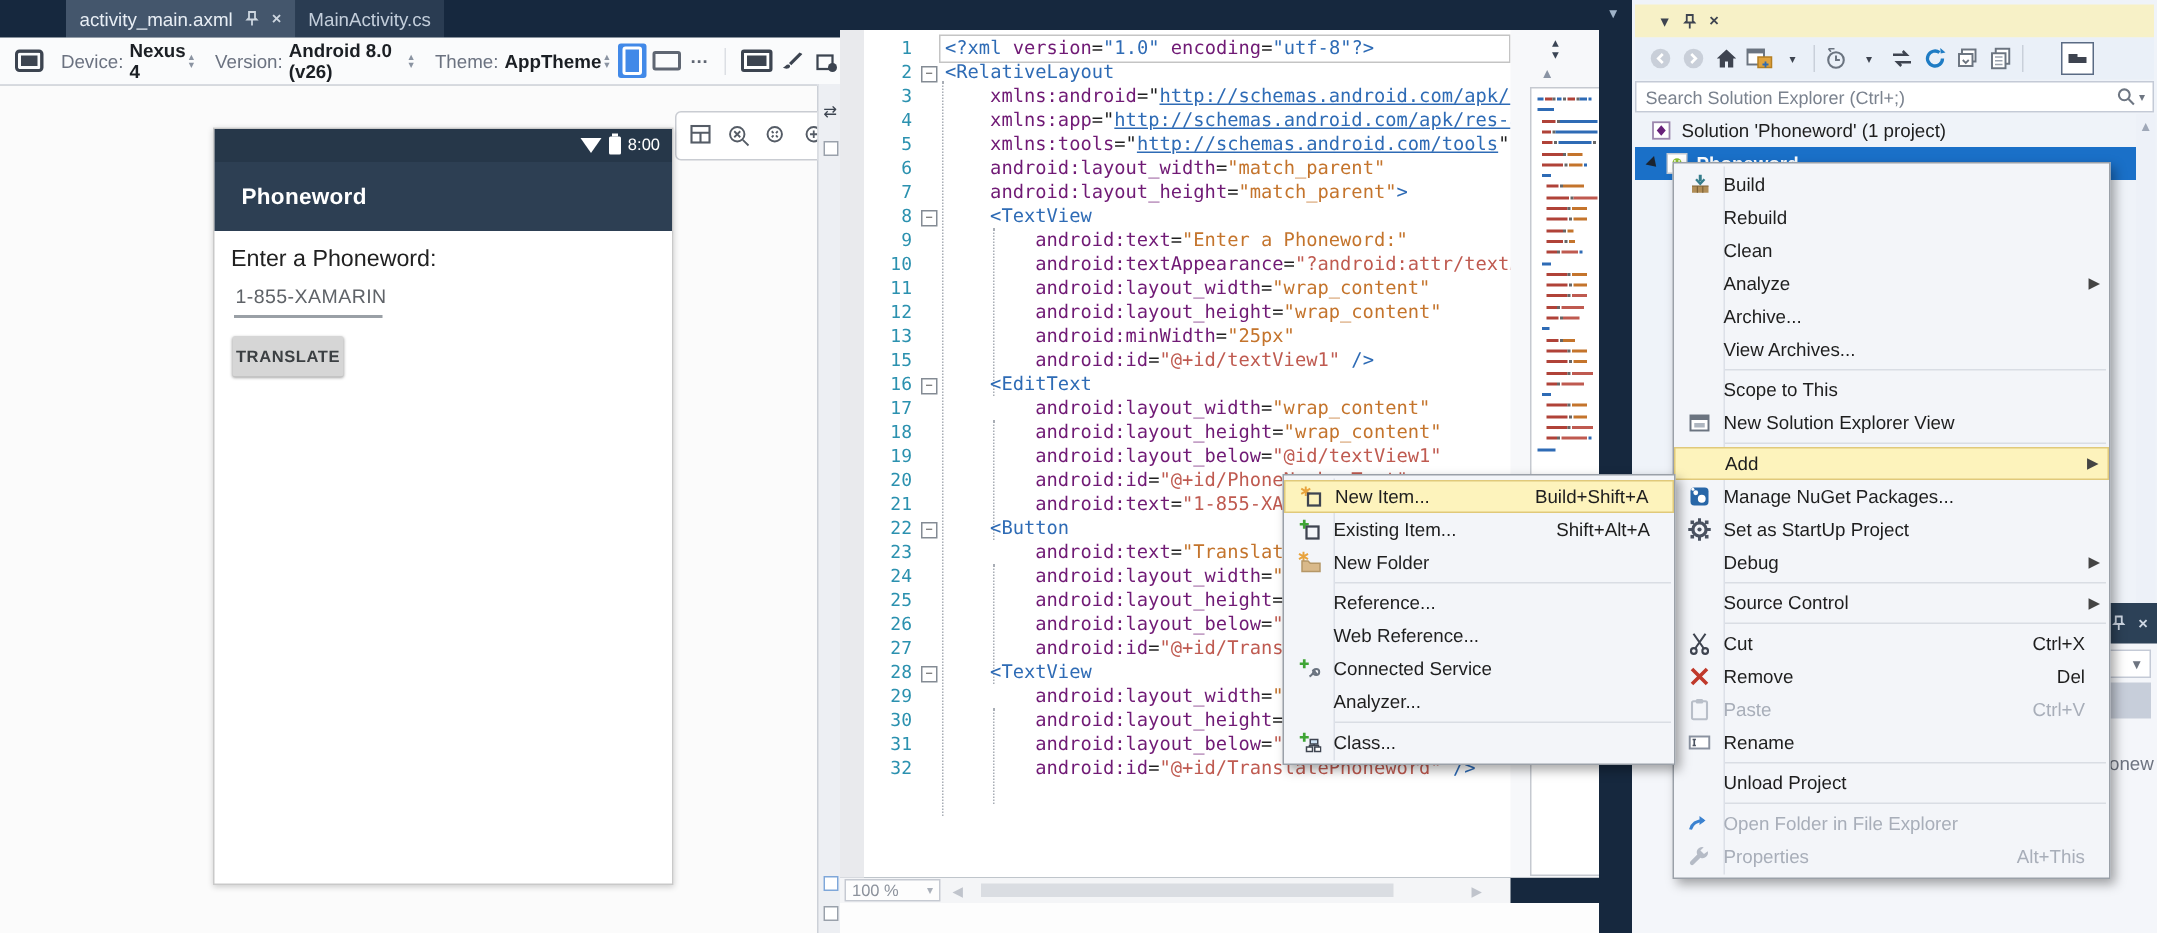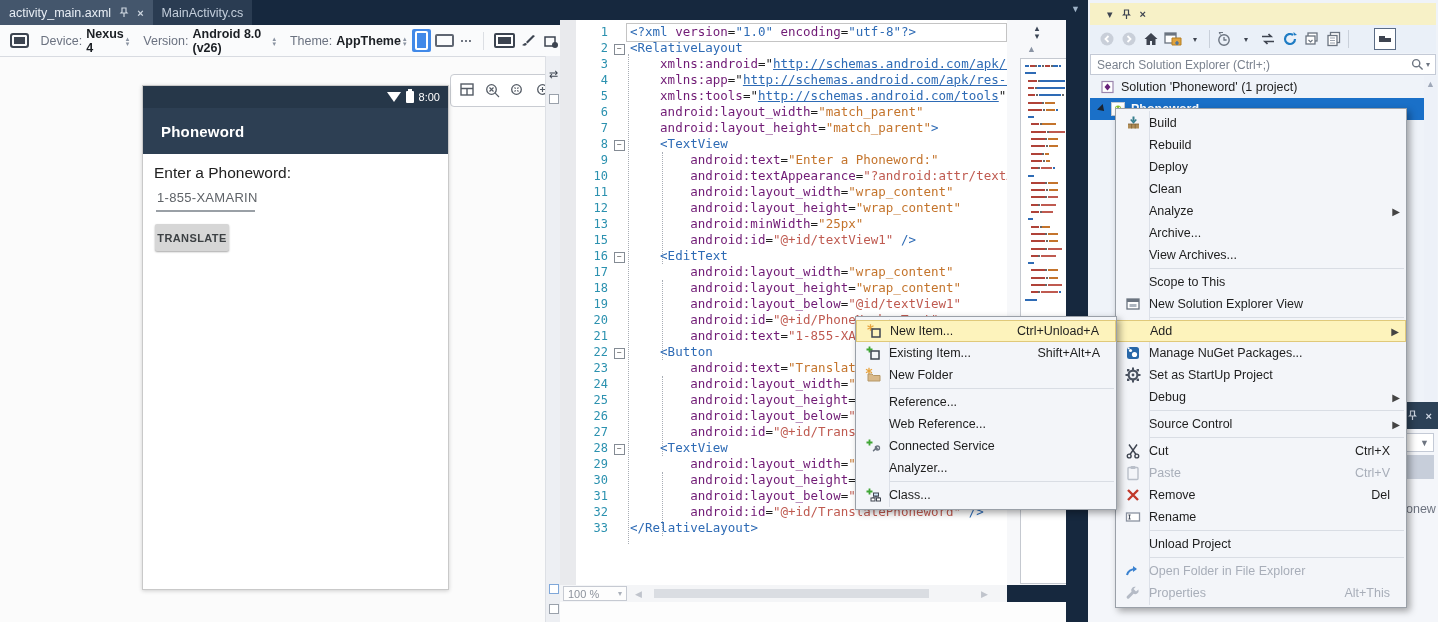--- a/index.html
+++ b/index.html
@@ -3,21 +3,21 @@
 <meta charset="utf-8">
 <style>
   html,body{margin:0;padding:0;background:#0e1826;}
   #app{position:relative;width:1438px;height:622px;overflow:hidden;
        font-family:"Liberation Sans",sans-serif;font-size:12.5px;color:#1e1e1e;
        background:#16283e;}
   .abs{position:absolute;}
   
   #tabstrip{left:0;top:0;width:1088px;height:25px;background:#16283e;}
   .tab{height:25px;display:flex;align-items:center;padding:0 9px;color:#e8eef5;cursor:default;}
-  .tab.active{background:#44566c;}
+  .tab.active{background:#44566c;margin-left:44px;}
   .tab.inactive{background:#2a3c52;color:#c3cedb;}
   .tab .tico{margin-left:8px;font-size:11px;color:#cdd6e0;}
   
   #dtoolbar{left:0;top:25px;width:560px;height:31px;background:#fafbfc;border-bottom:1px solid #d8dbe1;display:flex;align-items:center;}
   #dtoolbar .lbl{color:#6b7280;margin:0 4px 0 12px;}
   #dtoolbar .val{color:#1b1f24;font-weight:bold;}
   .spin{display:inline-flex;flex-direction:column;line-height:5px;font-size:7px;color:#8a93a1;margin:0 2px;}
   .devicon{width:19px;height:11px;border:2px solid #3c4450;border-radius:3px;margin-left:10px;background:#3c4450;box-shadow:inset 0 0 0 2px #fafbfc;}
   .viewbtn{width:24px;height:23px;border-radius:2px;display:flex;align-items:center;justify-content:center;margin-left:4px;}
   .viewbtn.sel{background:#4189e8;}
@@ -257,21 +257,20 @@
         <div class="crow"><span class="lnum">23</span><span class="foldc"></span><span class="ctext" style="padding-left: 60.16px;"><span class="at">android:text</span><span class="pl">=</span><span class="vl">"Translate"</span></span></div>
         <div class="crow"><span class="lnum">24</span><span class="foldc"></span><span class="ctext" style="padding-left: 60.16px;"><span class="at">android:layout_width</span><span class="pl">=</span><span class="vl">"wrap_content"</span></span></div>
         <div class="crow"><span class="lnum">25</span><span class="foldc"></span><span class="ctext" style="padding-left: 60.16px;"><span class="at">android:layout_height</span><span class="pl">=</span><span class="vl">"wrap_content"</span></span></div>
         <div class="crow"><span class="lnum">26</span><span class="foldc"></span><span class="ctext" style="padding-left: 60.16px;"><span class="at">android:layout_below</span><span class="pl">=</span><span class="idv">"@id/PhoneNumberText"</span></span></div>
         <div class="crow"><span class="lnum">27</span><span class="foldc"></span><span class="ctext" style="padding-left: 60.16px;"><span class="at">android:id</span><span class="pl">=</span><span class="idv">"@+id/TranslateButton"</span></span></div>
         <div class="crow"><span class="lnum">28</span><span class="foldc"><span class="foldbox">−</span></span><span class="ctext" style="padding-left: 30.08px;"><span class="tg">&lt;TextView</span></span></div>
         <div class="crow"><span class="lnum">29</span><span class="foldc"></span><span class="ctext" style="padding-left: 60.16px;"><span class="at">android:layout_width</span><span class="pl">=</span><span class="vl">"wrap_content"</span></span></div>
         <div class="crow"><span class="lnum">30</span><span class="foldc"></span><span class="ctext" style="padding-left: 60.16px;"><span class="at">android:layout_height</span><span class="pl">=</span><span class="vl">"wrap_content"</span></span></div>
         <div class="crow"><span class="lnum">31</span><span class="foldc"></span><span class="ctext" style="padding-left: 60.16px;"><span class="at">android:layout_below</span><span class="pl">=</span><span class="idv">"@id/TranslateButton"</span></span></div>
         <div class="crow"><span class="lnum">32</span><span class="foldc"></span><span class="ctext" style="padding-left: 60.16px;"><span class="at">android:id</span><span class="pl">=</span><span class="idv">"@+id/TranslatePhoneword"</span><span class="tg"> /&gt;</span></span></div>
-        <div class="crow"><span class="lnum">33</span><span class="foldc"></span><span class="ctext" style="padding-left: 0px;"><span class="tg">&lt;/RelativeLayout&gt;</span></span></div>
       </div>
     <div class="abs" id="scrollcol">
       <div class="abs" id="splithandle">▴<br>▾</div>
       <div class="abs" id="mapup">▲</div>
       <div class="abs" id="mapline"></div>
       <div class="abs" id="minimap">
           <span class="mseg" style="left: 4px; top: 6px; width: 4.2px; background: rgb(46, 107, 181);"></span>
           <span class="mseg" style="left: 8.8px; top: 6px; width: 4.9px; background: rgb(176, 66, 56);"></span>
           <span class="mseg" style="left: 14.3px; top: 6px; width: 2px; background: rgb(102, 102, 102);"></span>
           <span class="mseg" style="left: 16.9px; top: 6px; width: 3.5px; background: rgb(46, 107, 181);"></span>
@@ -536,24 +535,20 @@
           </svg>
         </span>
         <span class="mlabel">Build</span>
       </div>
       <div class="mitem">
         <span class="mico"></span>
         <span class="mlabel">Rebuild</span>
       </div>
       <div class="mitem">
         <span class="mico"></span>
-        <span class="mlabel">Deploy</span>
-      </div>
-      <div class="mitem">
-        <span class="mico"></span>
         <span class="mlabel">Clean</span>
       </div>
       <div class="mitem">
         <span class="mico"></span>
         <span class="mlabel">Analyze</span>
         <span class="marr">▶</span>
       </div>
       <div class="mitem">
         <span class="mico"></span>
         <span class="mlabel">Archive...</span>
@@ -630,38 +625,38 @@
         <span class="mico">
           <svg width="16" height="16" viewBox="0 0 16 16">
             <path d="M4 1.5l7 10M12 1.5l-7 10" stroke="#3e4450" stroke-width="1.4" fill="none"></path>
             <circle cx="4.2" cy="13" r="1.9" fill="none" stroke="#3e4450" stroke-width="1.4"></circle>
             <circle cx="11.8" cy="13" r="1.9" fill="none" stroke="#3e4450" stroke-width="1.4"></circle>
           </svg>
         </span>
         <span class="mlabel">Cut</span>
         <span class="msc">Ctrl+X</span>
       </div>
+      <div class="mitem">
+        <span class="mico">
+          <svg width="16" height="16" viewBox="0 0 16 16">
+            <path d="M3 3l10 10M13 3L3 13" stroke="#c0392b" stroke-width="2.4"></path>
+          </svg>
+        </span>
+        <span class="mlabel">Remove</span>
+        <span class="msc">Del</span>
+      </div>
       <div class="mitem dis">
         <span class="mico">
           <svg width="16" height="16" viewBox="0 0 16 16">
             <rect x="3" y="2.5" width="10" height="12" rx="1" fill="none" stroke="#b9bfc9" stroke-width="1.4"></rect>
             <rect x="5.5" y="1" width="5" height="3" rx="1" fill="#b9bfc9"></rect>
           </svg>
         </span>
         <span class="mlabel">Paste</span>
         <span class="msc">Ctrl+V</span>
-      </div>
-      <div class="mitem">
-        <span class="mico">
-          <svg width="16" height="16" viewBox="0 0 16 16">
-            <path d="M3 3l10 10M13 3L3 13" stroke="#c0392b" stroke-width="2.4"></path>
-          </svg>
-        </span>
-        <span class="mlabel">Remove</span>
-        <span class="msc">Del</span>
       </div>
       <div class="mitem">
         <span class="mico">
           <svg width="16" height="16" viewBox="0 0 16 16">
             <rect x="1.5" y="4" width="13" height="8" fill="#fff" stroke="#8a92a0" stroke-width="1.3"></rect>
             <path d="M4.5 6v4M3.4 6h2.2M3.4 10h2.2" stroke="#4a5260" stroke-width="1.1"></path>
           </svg>
         </span>
         <span class="mlabel">Rename</span>
       </div>
@@ -695,21 +690,21 @@
       <div class="mitem hl">
         <span class="mico">
           <svg width="16" height="16" viewBox="0 0 16 16">
             <g stroke="#e8a33d" stroke-width="1.3">
               <path d="M4.5 1.2999999999999998V7.7M1.5 2.8L7.5 6.2M1.5 6.2L7.5 2.8"></path>
             </g>
             <rect x="6" y="6" width="8" height="8" fill="none" stroke="#3e4450" stroke-width="1.5"></rect>
           </svg>
         </span>
         <span class="mlabel">New Item...</span>
-        <span class="msc">Ctrl+Unload+A</span>
+        <span class="msc">Build+Shift+A</span>
       </div>
       <div class="mitem">
         <span class="mico">
           <svg width="16" height="16" viewBox="0 0 16 16">
             <path d="M4.5 1.5v6M1.5 4.5h6" stroke="#3fa535" stroke-width="1.8"></path>
             <rect x="6" y="6" width="8" height="8" fill="none" stroke="#3e4450" stroke-width="1.5"></rect>
           </svg>
         </span>
         <span class="mlabel">Existing Item...</span>
         <span class="msc">Shift+Alt+A</span>

